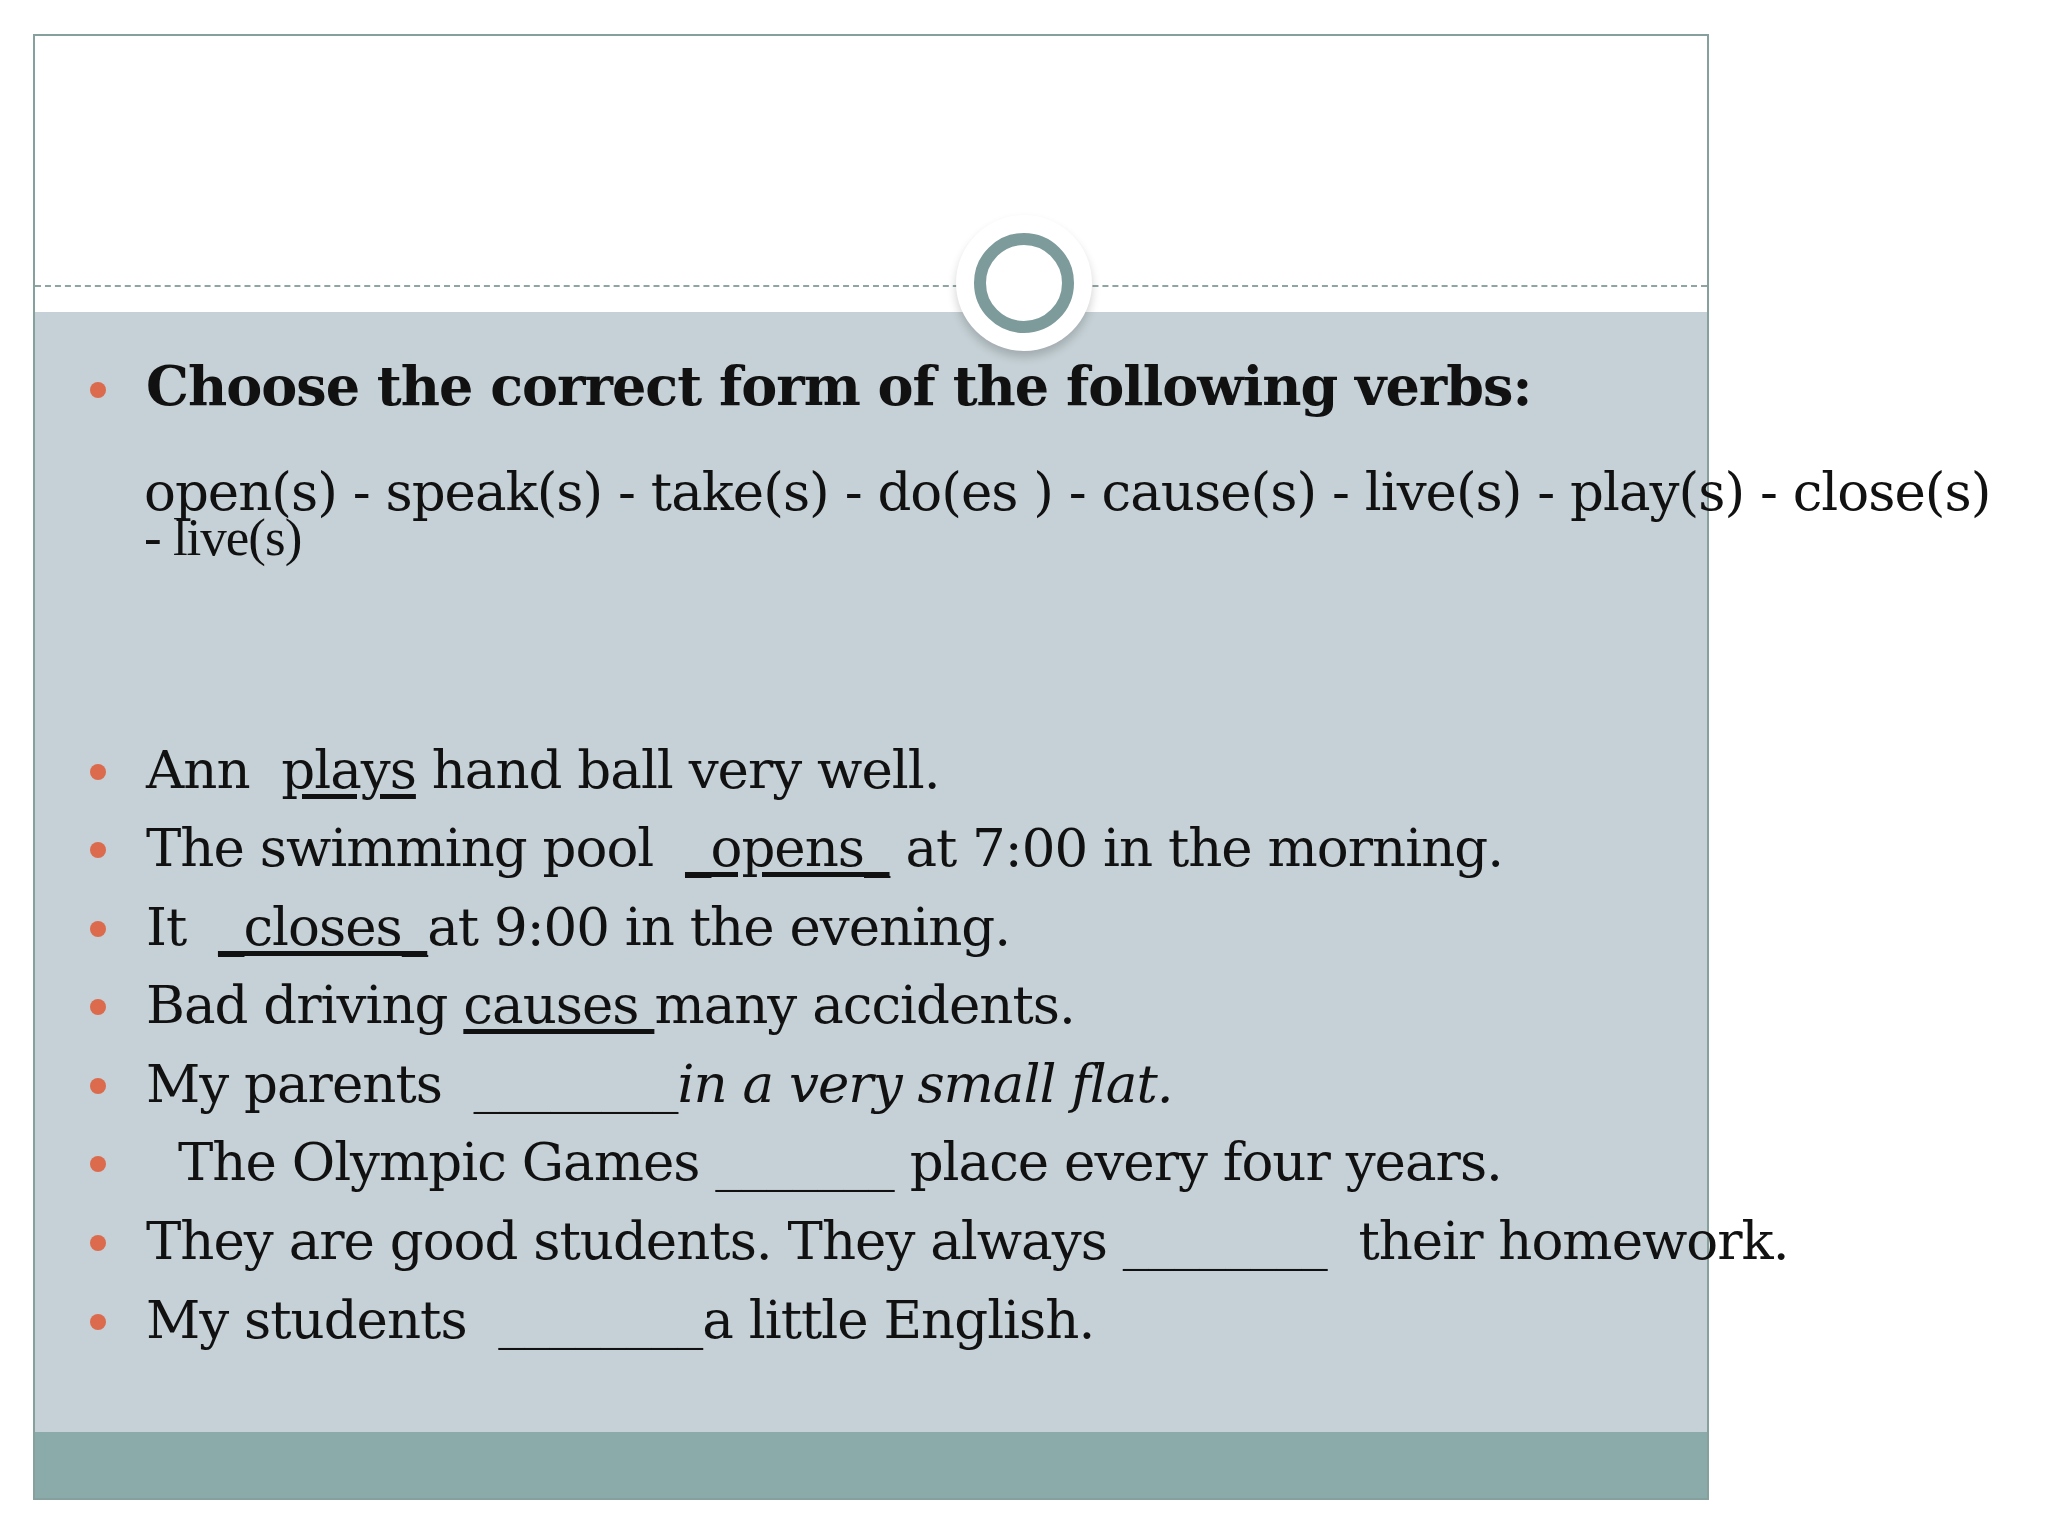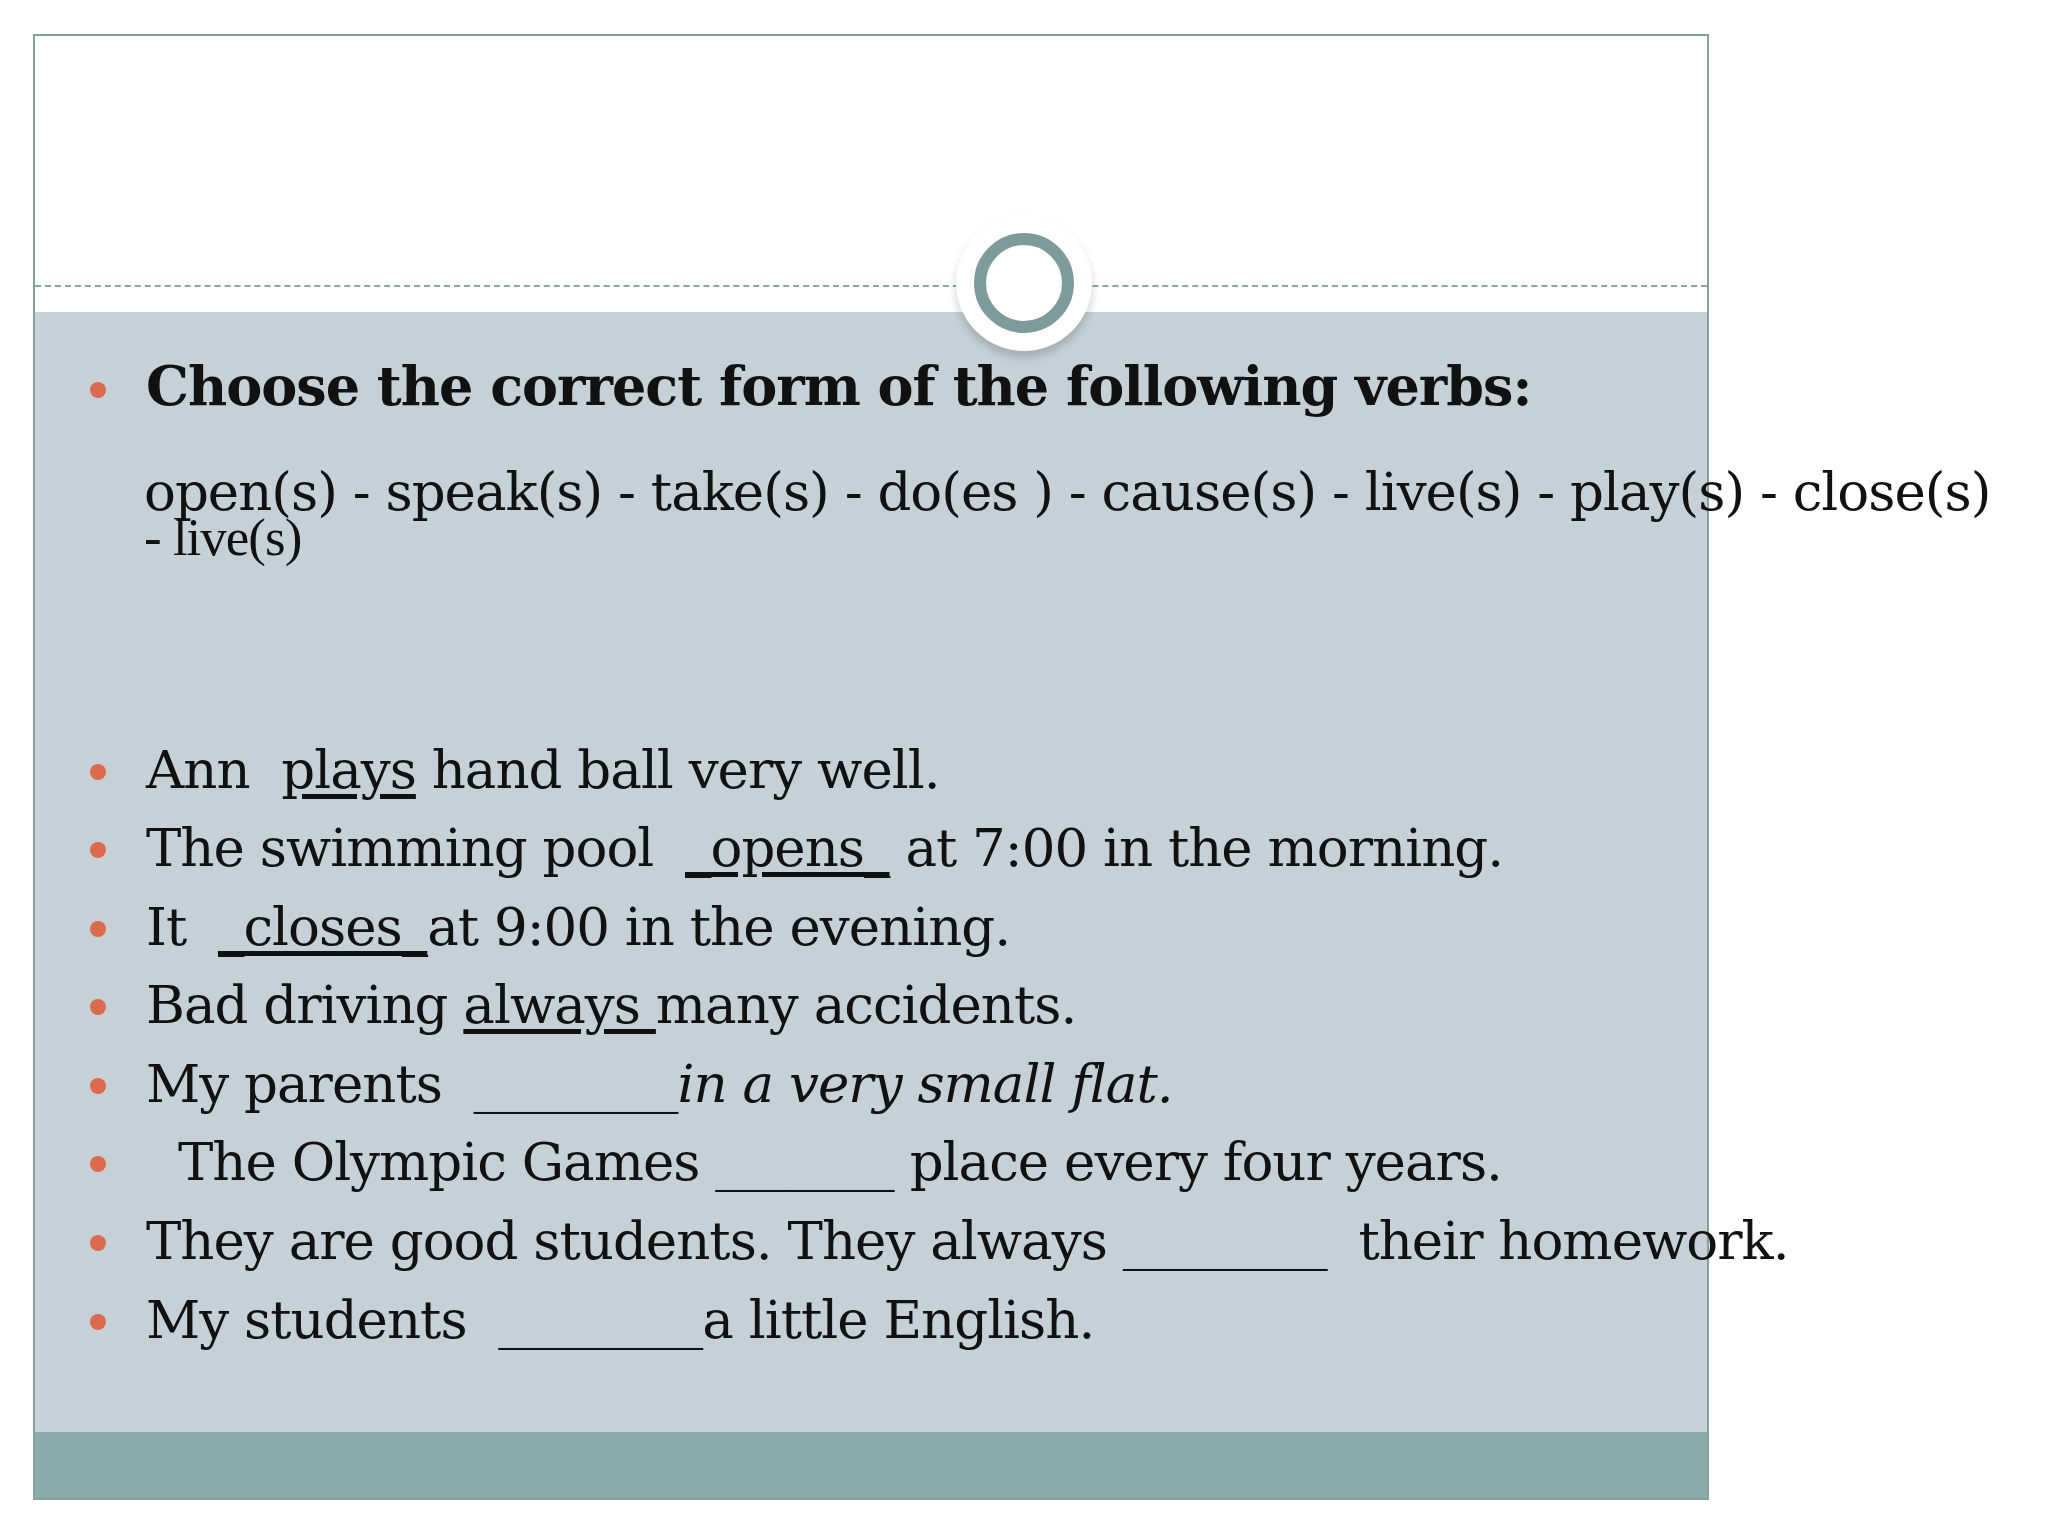--- a/index.html
+++ b/index.html
@@ -48,21 +48,21 @@
   <div class="item" style="top:780px;">
     <span class="bullet" style="top:26px;"></span>
     <span class="text"><span style="white-space: pre;">The swimming pool  </span><span class="ans" style="white-space: pre;">_opens_</span><span style="white-space: pre;"> at 7:00 in the morning.</span></span>
   </div>
   <div class="item" style="top:859px;">
     <span class="bullet" style="top:26px;"></span>
     <span class="text"><span style="white-space: pre;">It  </span><span class="ans" style="white-space: pre;">_closes_</span><span style="white-space: pre;">at 9:00 in the evening.</span></span>
   </div>
   <div class="item" style="top:937px;">
     <span class="bullet" style="top:26px;"></span>
-    <span class="text"><span style="white-space: pre;">Bad driving </span><span class="ans" style="white-space: pre;">always </span><span style="white-space: pre;">many accidents.</span></span>
+    <span class="text"><span style="white-space: pre;">Bad driving </span><span class="ans" style="white-space: pre;">causes </span><span style="white-space: pre;">many accidents.</span></span>
   </div>
   <div class="item" style="top:1016px;">
     <span class="bullet" style="top:26px;"></span>
     <span class="text"><span style="white-space: pre;">My parents  </span><span style="white-space: pre;">________</span><span style="white-space: pre; font-style: italic;">in a very small flat.</span></span>
   </div>
   <div class="item" style="top:1094px;">
     <span class="bullet" style="top:26px;"></span>
     <span class="text"><span style="white-space: pre; margin-left: 32px;">The Olympic Games </span><span style="white-space: pre;">_______</span><span style="white-space: pre;"> place every four years.</span></span>
   </div>
   <div class="item" style="top:1173px;">

